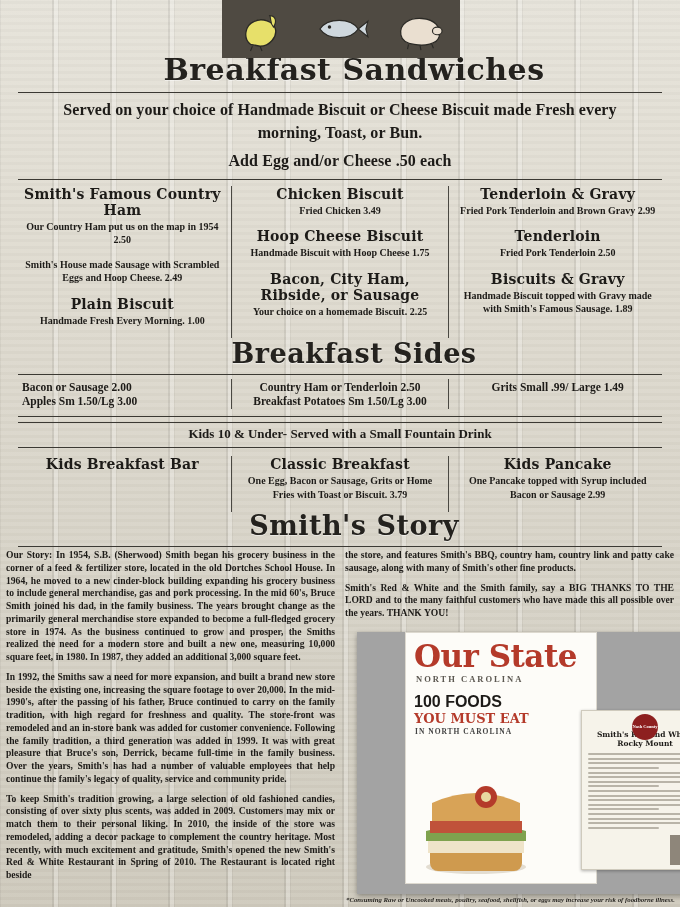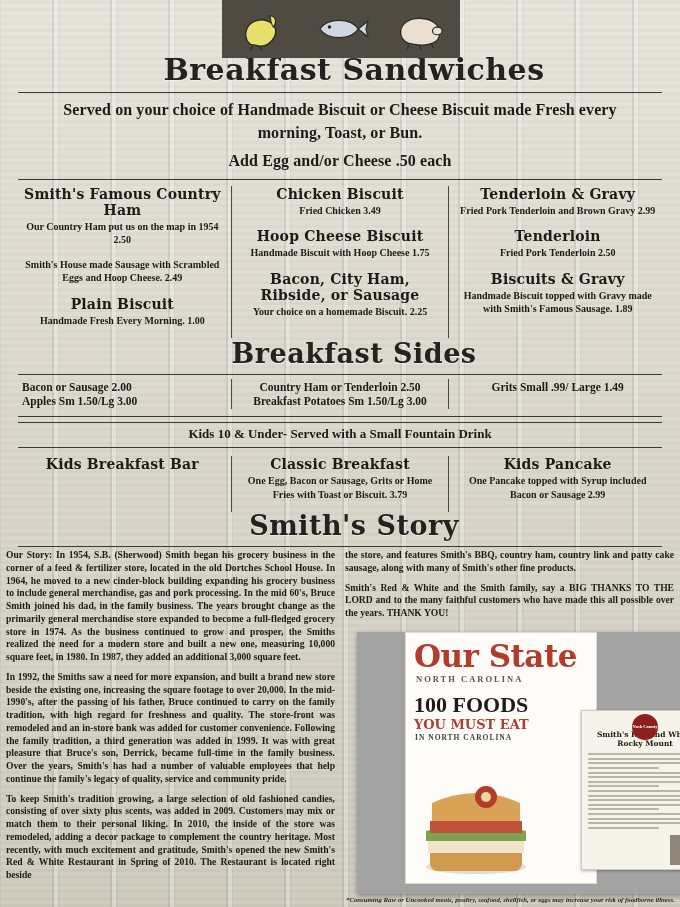--- a/index.html
+++ b/index.html
@@ -136,22 +136,22 @@
     font-size:31px;
     line-height:1;
     padding:8px 0 0 8px;
     letter-spacing:-.5px;
   }
   .mag-sub{
     font-size:8.5px;letter-spacing:2px;color:#5b5750;
     padding:2px 0 0 10px;font-weight:bold;
   }
   .mag-100{
-    font-family:Liberation Serif, serif;
-    font-weight:bold;font-size:22px;color:#1d1b18;
+    font-family:Liberation Sans, sans-serif;
+    font-weight:bold;font-size:16px;color:#1d1b18;
     padding:10px 0 0 8px;line-height:1;
   }
   .mag-must{
     color:#b43a2a;font-weight:bold;font-size:13px;padding:1px 0 0 8px;
     font-family:"DejaVu Serif", serif;
   }
   .mag-nc{font-size:7.5px;letter-spacing:1px;padding:1px 0 0 9px;color:#444;font-weight:bold;}
   .sandwich{
     position:absolute;left:10px;bottom:8px;width:120px;height:92px;
   }

